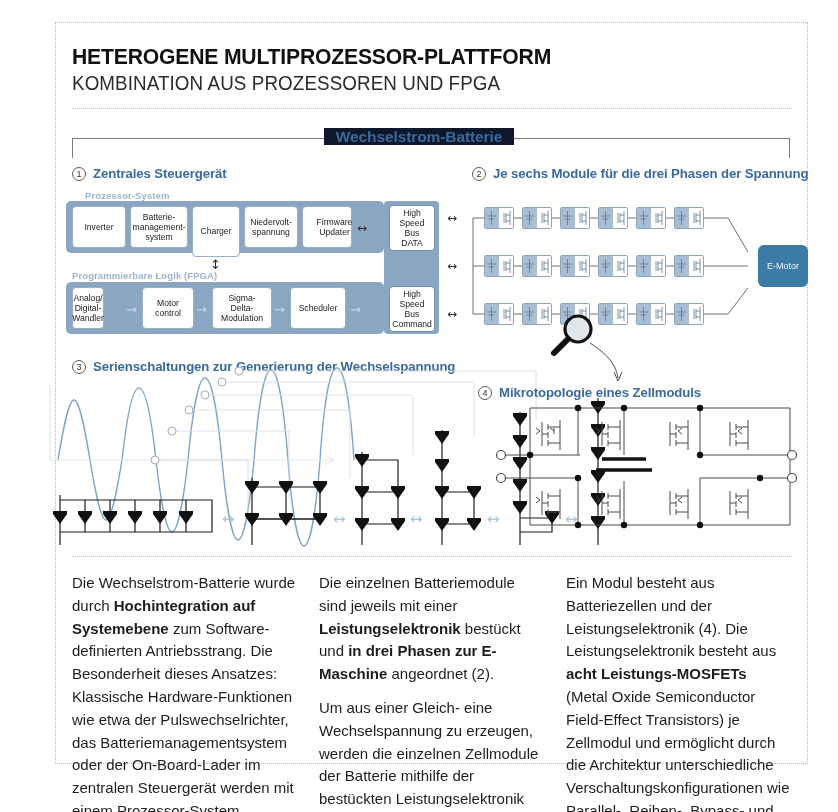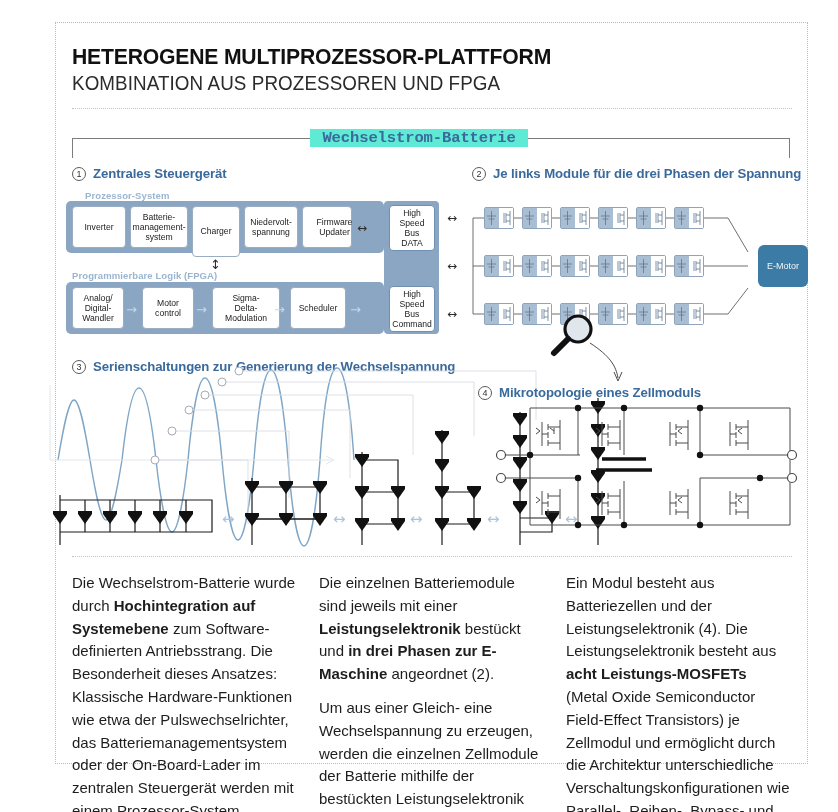--- a/index.html
+++ b/index.html
@@ -46,24 +46,23 @@
   
   .bracket {
     position:absolute; left:72px; top:138px; width:718px; height:20px;
     border-left:1px solid #7c7c7c; border-right:1px solid #7c7c7c;
     border-top:1px solid #7c7c7c;
   }
   .bracket-label {
     position:absolute; left:0; right:0; top:128px; text-align:center;
   }
   .bracket-label span {
-    background:#5eead4; padding:0 12px;
+    background:#0f172a; padding:0 12px;
     color:#3a6a9c; font-weight:bold; font-size:15.5px;
     letter-spacing:-0.1px;
-    font-family:Liberation Mono, monospace;
   }
 
   
   .sec-head { position:absolute; display:flex; align-items:center; gap:7px; }
   .sec-num {
     width:14px; height:14px; border-radius:50%;
     border:1px solid #5b5b5b; color:#333;
     font-size:9px; line-height:12px; text-align:center;
     flex:0 0 auto;
   }
@@ -182,45 +181,45 @@
 DATA</span>
   </div>
   <div class="blk strong" style="left:389px; top:286px; width:46px; height:46px;">
     <span style="white-space:pre-line;">High
 Speed Bus
 Command</span>
   </div>
 
   <div class="arrow-v" style="left:210px; top:258px;">↕</div>
 
-  <div class="blk" style="left:72px; top:287px; width:52px; height:42px;">
+  <div class="blk" style="left:72px; top:287px; width:32px; height:42px;">
     <span style="white-space:pre-line;">Analog/
 Digital-
 Wandler</span>
   </div>
   <div class="arrow-h" style="left:126px; top:303px;">→</div>
   <div class="blk" style="left:142px; top:287px; width:52px; height:42px;">
     <span style="white-space:pre-line;">Motor
 control</span>
   </div>
   <div class="arrow-h" style="left:196px; top:303px;">→</div>
-  <div class="blk" style="left:212px; top:287px; width:68px; height:42px;">
+  <div class="blk" style="left:212px; top:287px; width:60px; height:42px;">
     <span style="white-space:pre-line;">Sigma-
 Delta-
 Modulation</span>
   </div>
   <div class="arrow-h" style="left:274px; top:303px;">→</div>
   <div class="blk" style="left:290px; top:287px; width:56px; height:42px;">
     <span style="white-space:pre-line;">Scheduler</span>
   </div>
   <div class="arrow-h" style="left:350px; top:303px;">→</div>
 
   <div class="sec-head" style="left:472px; top:166px;">
     <div class="sec-num">2</div>
-    <div class="sec-title">Je links Module für die drei Phasen der Spannung</div>
+    <div class="sec-title">Je sechs Module für die drei Phasen der Spannung</div>
   </div>
 
   <div class="arrow-bi" style="left:447px; top:212px;">↔</div>
   <div class="arrow-bi" style="left:447px; top:260px;">↔</div>
   <div class="arrow-bi" style="left:447px; top:308px;">↔</div>
 
   <svg class="wirelayer" width="838" height="812">
     <g stroke="#4a4a4a" stroke-width="0.8" fill="none">
 
       <path d="M473,218 L473,314"></path>

